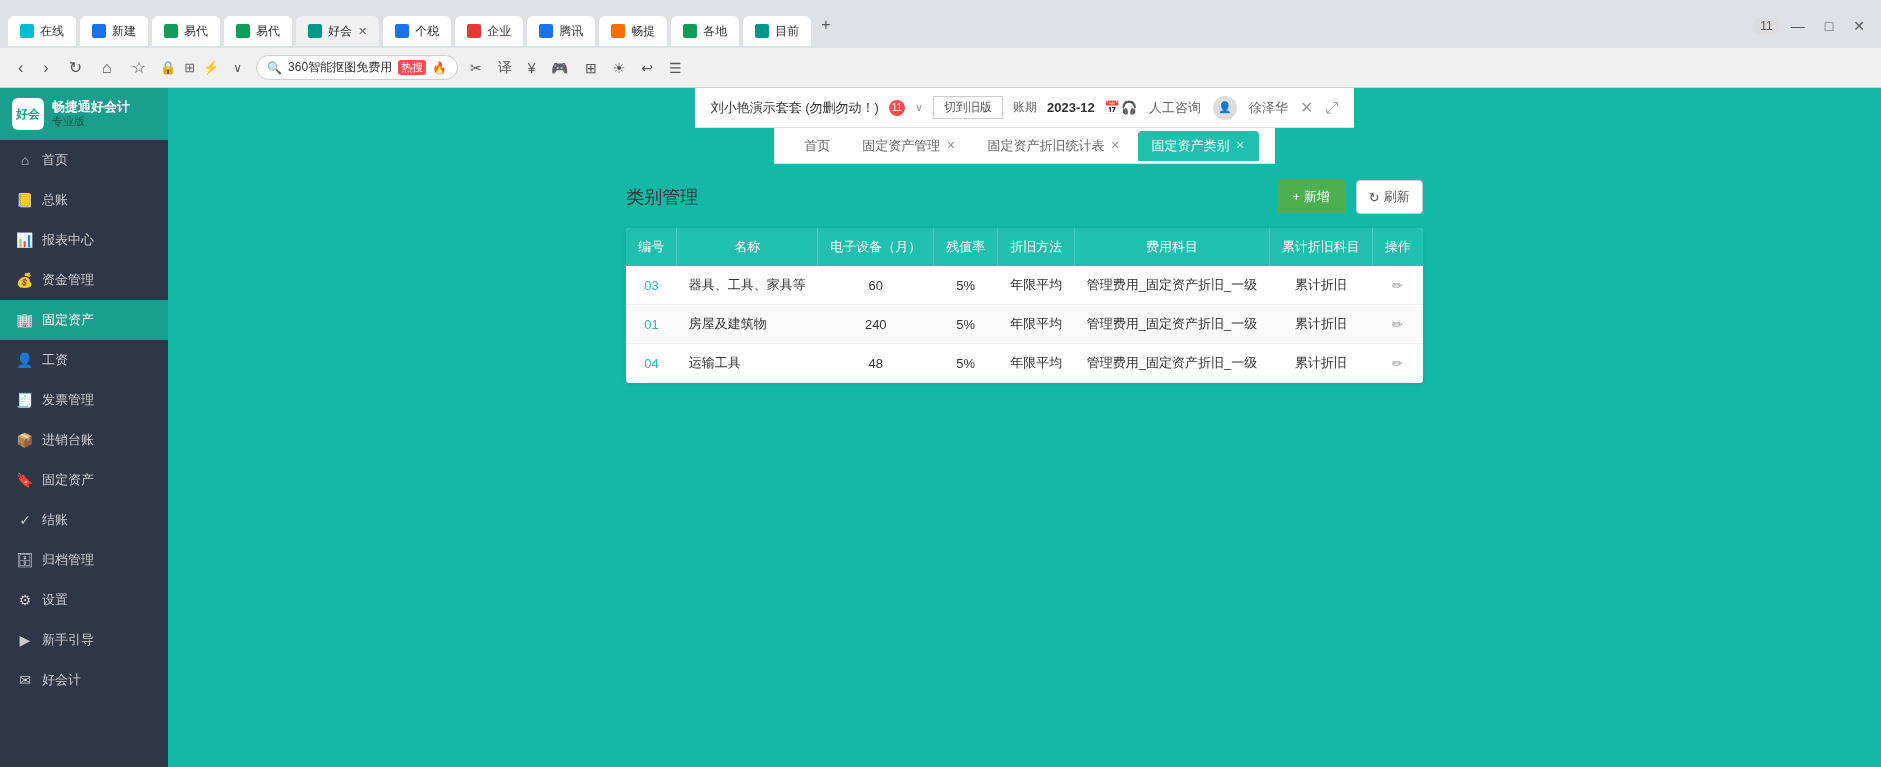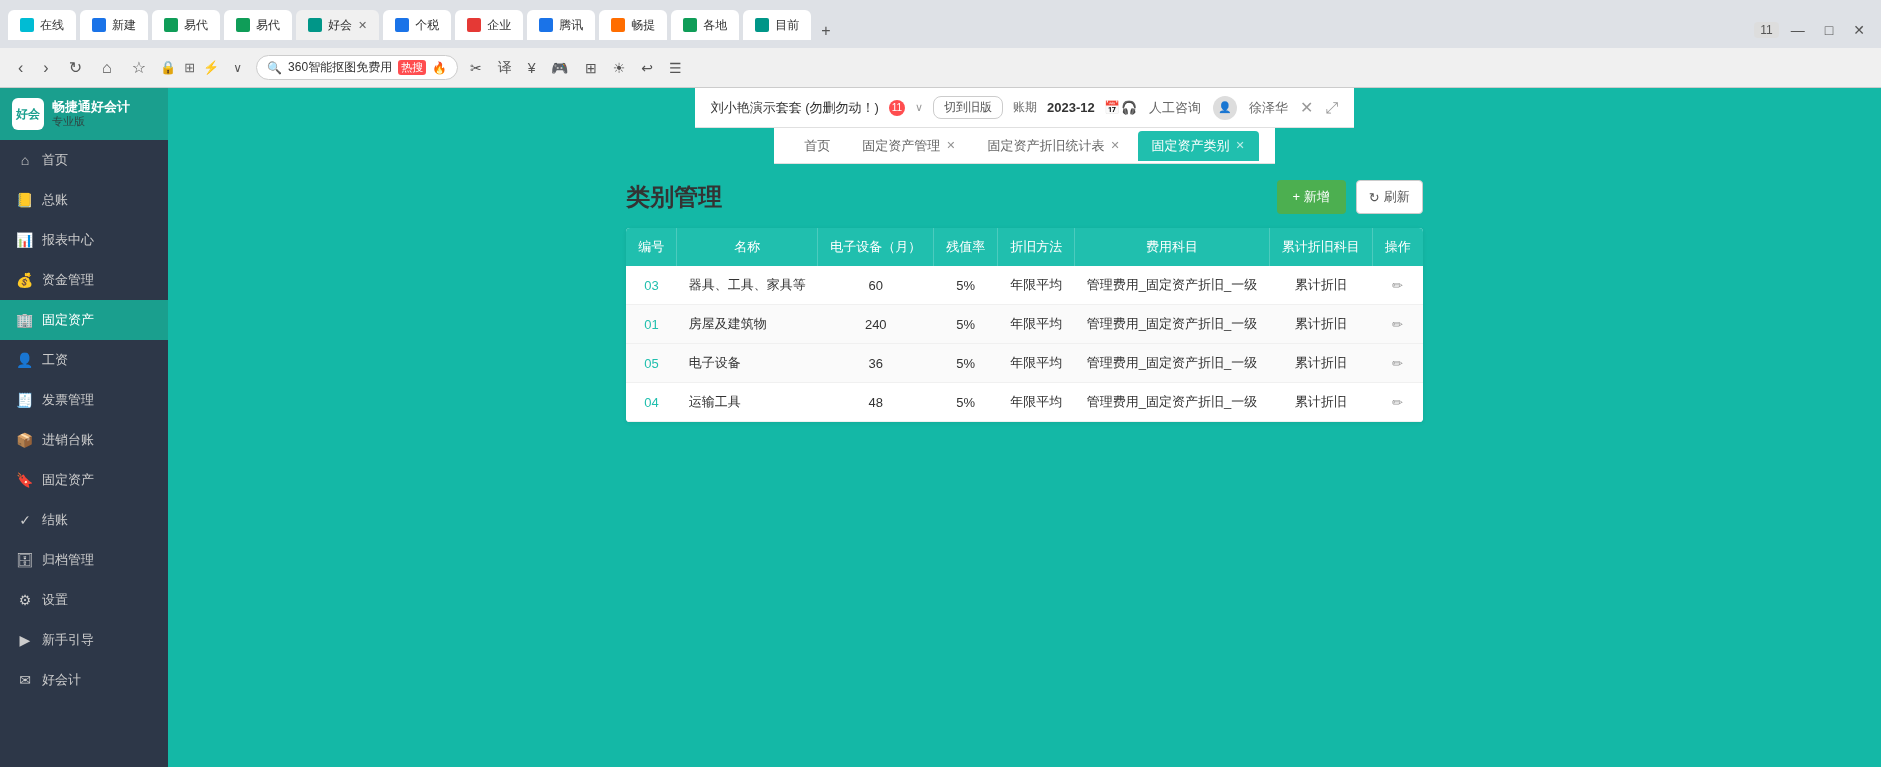--- a/index.html
+++ b/index.html
@@ -1,19 +1,19 @@
 <!DOCTYPE html>
 <html><head>
   <meta charset="utf-8">
   <style>
     * { box-sizing: border-box; margin: 0; padding: 0; }
     body { font-family: "Microsoft YaHei", "PingFang SC", sans-serif; font-size: 13px; background: #f5f5f5; color: #333; overflow: hidden; }
 
     
-    .browser-chrome { background: #dee1e6; height: 48px; display: flex; align-items: flex-end; padding: 8px 8px; gap: 4px; }
+    .browser-chrome { background: #dee1e6; height: 48px; display: flex; align-items: flex-start; padding: 16px 8px; gap: 4px; }
     .browser-tab { background: #fff; border-radius: 6px 6px 0 0; padding: 6px 12px; font-size: 12px; display: flex; align-items: center; gap: 6px; height: 30px; white-space: nowrap; }
     .browser-tab.active { background: #f0f0f0; }
     .browser-tab .close-btn { color: #666; font-size: 11px; cursor: pointer; }
     .browser-tab .favicon { width: 14px; height: 14px; border-radius: 2px; display: inline-block; }
     .favicon-blue { background: #1a73e8; }
     .favicon-green { background: #0f9d58; }
     .favicon-cyan { background: #00bcd4; }
     .favicon-red { background: #e53935; }
     .favicon-orange { background: #ff6d00; }
     .favicon-teal { background: #009688; }
@@ -46,36 +46,36 @@
     
     .main-content { flex: 1; display: flex; flex-direction: column; background: #14b8a6; overflow: hidden; align-items: center; }
 
     
     .top-header { background: #fff; height: 40px; display: flex; align-items: center; padding: 0 16px; border-bottom: 1px solid #e0e0e0; justify-content: space-between; }
     .header-left { display: flex; align-items: center; gap: 10px; font-size: 13px; color: #333; }
     .account-name { color: #333; font-size: 13px; }
     .period-label { color: #666; font-size: 12px; }
     .period-value { color: #333; font-weight: bold; font-size: 13px; }
     .period-icon { color: #1a9f8e; cursor: pointer; }
-    .btn-old-version { border: 1px solid #ccc; background: white; padding: 2px 10px; border-radius: 8px; font-size: 12px; cursor: pointer; color: #555; }
+    .btn-old-version { border: 1px solid #ccc; background: white; padding: 2px 10px; border-radius: 0; font-size: 12px; cursor: pointer; color: #555; }
     .header-right { display: flex; align-items: center; gap: 12px; color: #666; font-size: 13px; }
     .avatar-placeholder { width: 24px; height: 24px; background: #ddd; border-radius: 50%; display: inline-flex; align-items: center; justify-content: center; font-size: 11px; }
     .dropdown-arrow { color: #999; font-size: 11px; }
 
     
     .tabs-bar { background: #fff; height: 36px; display: flex; align-items: center; padding: 0 16px; border-bottom: 1px solid #e0e0e0; gap: 4px; }
     .tab-item { display: flex; align-items: center; gap: 6px; padding: 6px 14px; border-radius: 4px 4px 0 0; font-size: 13px; cursor: pointer; color: #666; white-space: nowrap; }
     .tab-item.active { background: #20bfae; color: white; }
     .tab-item .tab-close { font-size: 11px; color: inherit; opacity: 0.7; }
     .tab-item.active .tab-close { color: white; }
 
     
     .content-area { padding: 16px; flex: 1; overflow: auto; }
     .page-header { display: flex; align-items: center; justify-content: space-between; margin-bottom: 14px; }
-    .page-title { font-size: 24px; font-weight: bold; color: #333; }
+    .page-title { font-size: 18px; font-weight: normal; color: #333; }
     .page-actions { display: flex; gap: 10px; }
     .btn-add { background: #4caf50; color: white; border: none; padding: 7px 16px; border-radius: 4px; cursor: pointer; font-size: 13px; display: flex; align-items: center; gap: 4px; }
     .btn-refresh { background: white; color: #555; border: 1px solid #ccc; padding: 7px 12px; border-radius: 4px; cursor: pointer; font-size: 13px; display: flex; align-items: center; gap: 4px; }
 
     
     .data-table { width: 100%; border-collapse: collapse; background: white; border-radius: 4px; overflow: hidden; box-shadow: 0 1px 4px rgba(0,0,0,0.08); }
     .data-table thead tr { background: #20bfae; }
     .data-table thead th { color: white; padding: 10px 12px; text-align: center; font-size: 13px; font-weight: normal; border-right: 1px solid rgba(255,255,255,0.2); }
     .data-table thead th:last-child { border-right: none; }
     .data-table tbody tr { border-bottom: 1px solid #f0f0f0; }
@@ -321,30 +321,20 @@
             <tr style="background: rgb(250, 250, 250);">
     <td class="code-cell">01</td>
     <td>房屋及建筑物</td>
     <td>240</td>
     <td>5%</td>
     <td>年限平均</td>
     <td>管理费用_固定资产折旧_一级</td>
     <td>累计折旧</td>
     <td><span class="edit-icon">✏</span></td>
   </tr>
-            <tr style="background: rgb(250, 250, 250);">
-    <td class="code-cell">05</td>
-    <td>电子设备</td>
-    <td>36</td>
-    <td>5%</td>
-    <td>年限平均</td>
-    <td>管理费用_固定资产折旧_一级</td>
-    <td>累计折旧</td>
-    <td><span class="edit-icon">✏</span></td>
-  </tr>
             <tr style="background: rgb(255, 255, 255);">
     <td class="code-cell">04</td>
     <td>运输工具</td>
     <td>48</td>
     <td>5%</td>
     <td>年限平均</td>
     <td>管理费用_固定资产折旧_一级</td>
     <td>累计折旧</td>
     <td><span class="edit-icon">✏</span></td>
   </tr>

